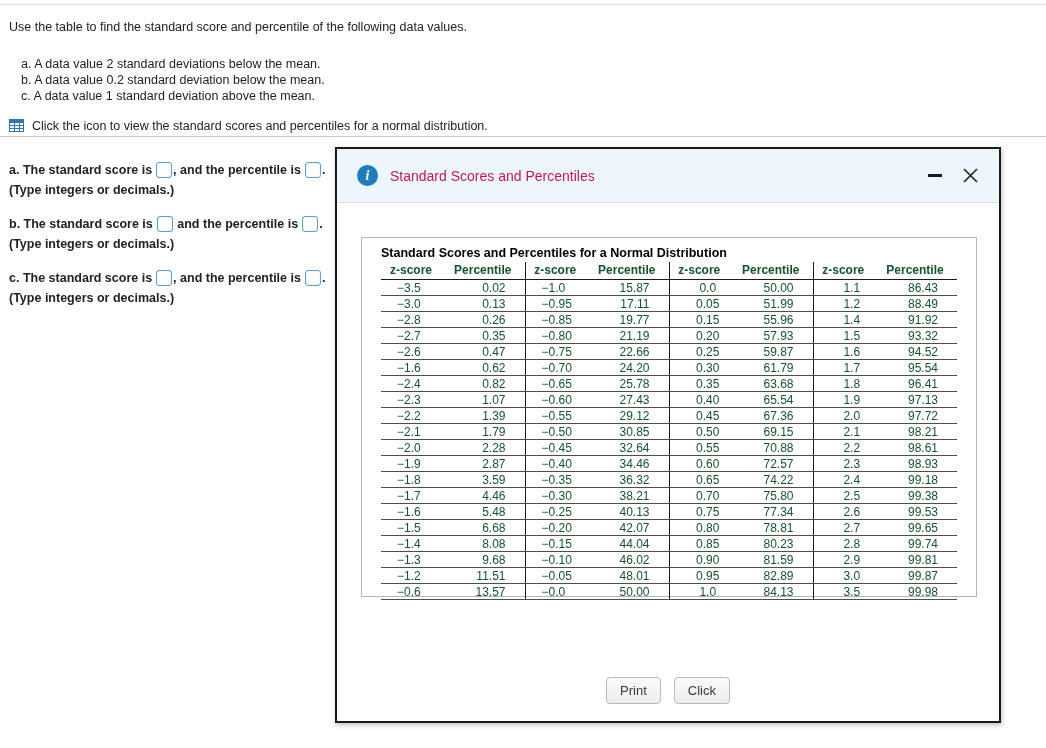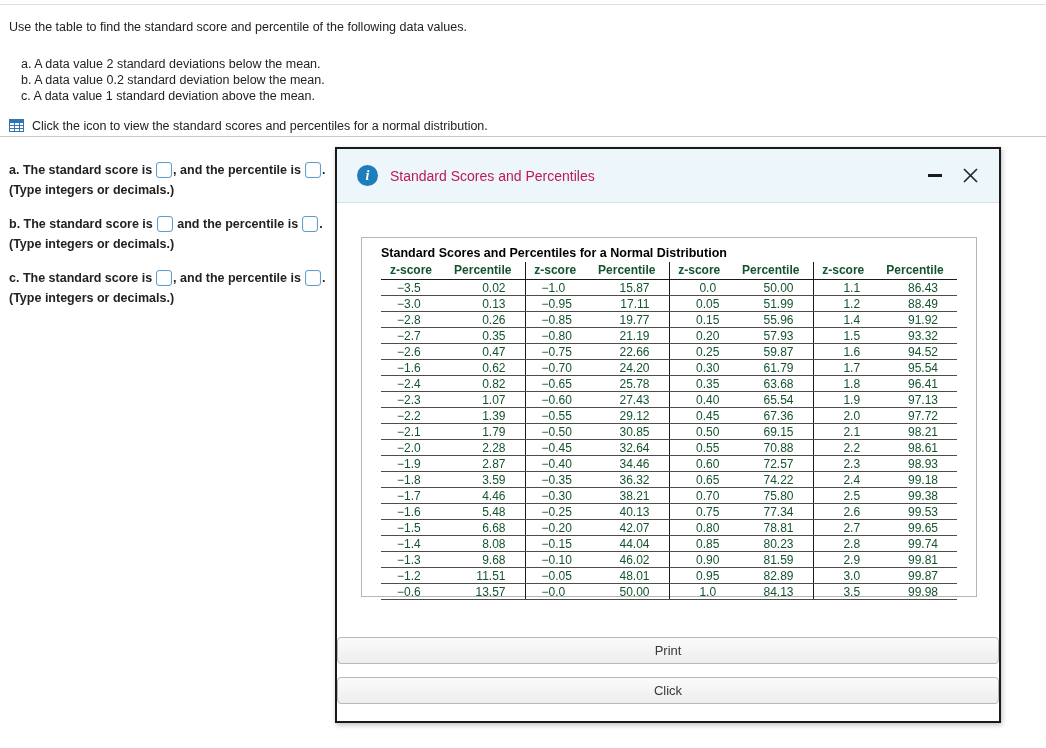--- a/index.html
+++ b/index.html
@@ -71,21 +71,21 @@
   .ztable td { height:16px; padding:0 4px; border-bottom:1px solid #4d4d4d; }
   .ztable th:nth-child(odd), .ztable td:nth-child(odd) { width:60px; }
   .ztable th:nth-child(even), .ztable td:nth-child(even) { width:84px; }
   .ztable td:nth-child(1), .ztable td:nth-child(3) { text-align:left; padding-left:16px; }
   .ztable td:nth-child(5), .ztable td:nth-child(7) { text-align:center; padding-left:21px; }
   .ztable td:nth-child(even) { text-align:right; padding-right:19px; }
   .ztable .group-end { border-right:1px solid #1a1a1a; }
 
   .modal-footer {
     position:absolute; left:0; bottom:17px; width:100%;
-    display:flex; justify-content:flex-end; gap:13px;flex-direction:column;
+    display:flex; justify-content:center; gap:13px;
   }
   .dialog-btn {
     font-family:"Liberation Sans", sans-serif; font-size:13px; color:#3a3a3a;
     background:linear-gradient(#fbfbfb,#ededed);
     border:1px solid #b9b9b9; border-radius:4px; padding:5px 13px; cursor:pointer;
   }
 </style>
 </head>
 <body>
 

